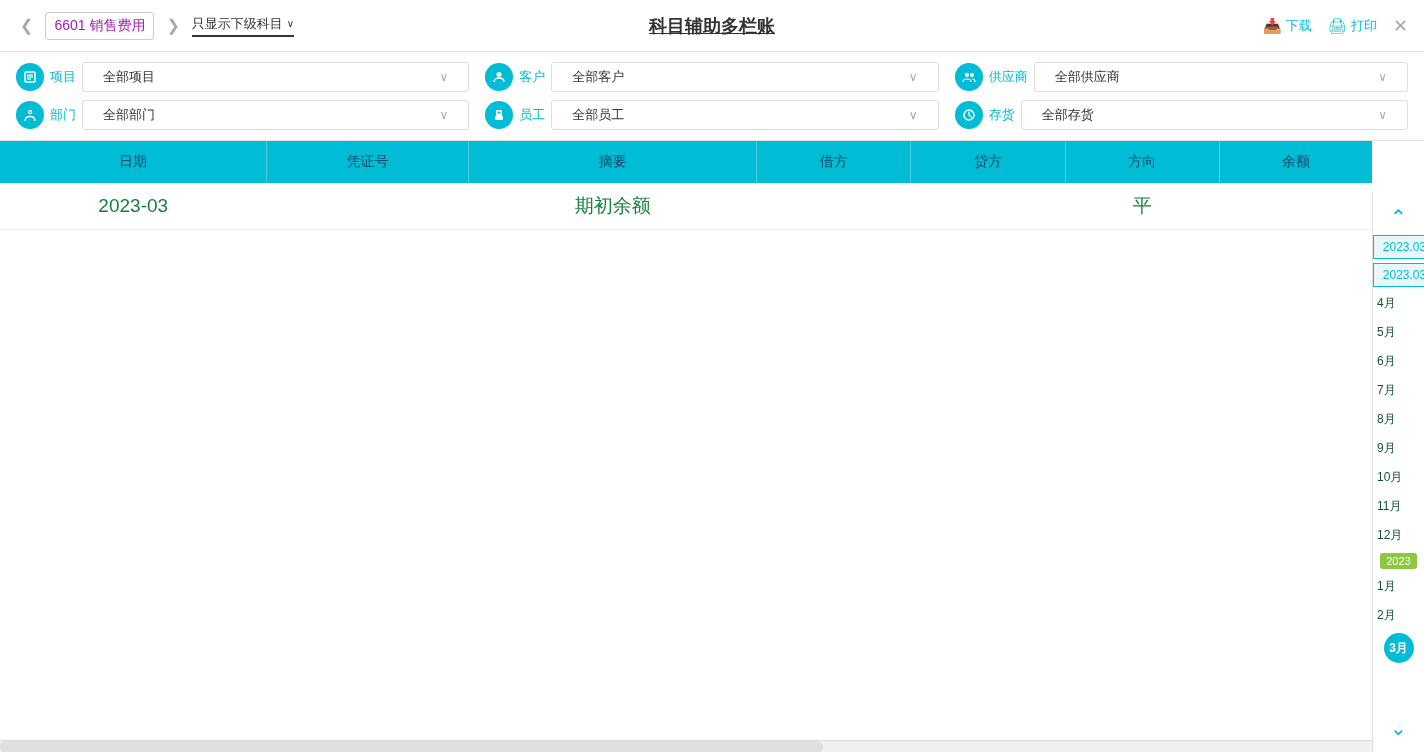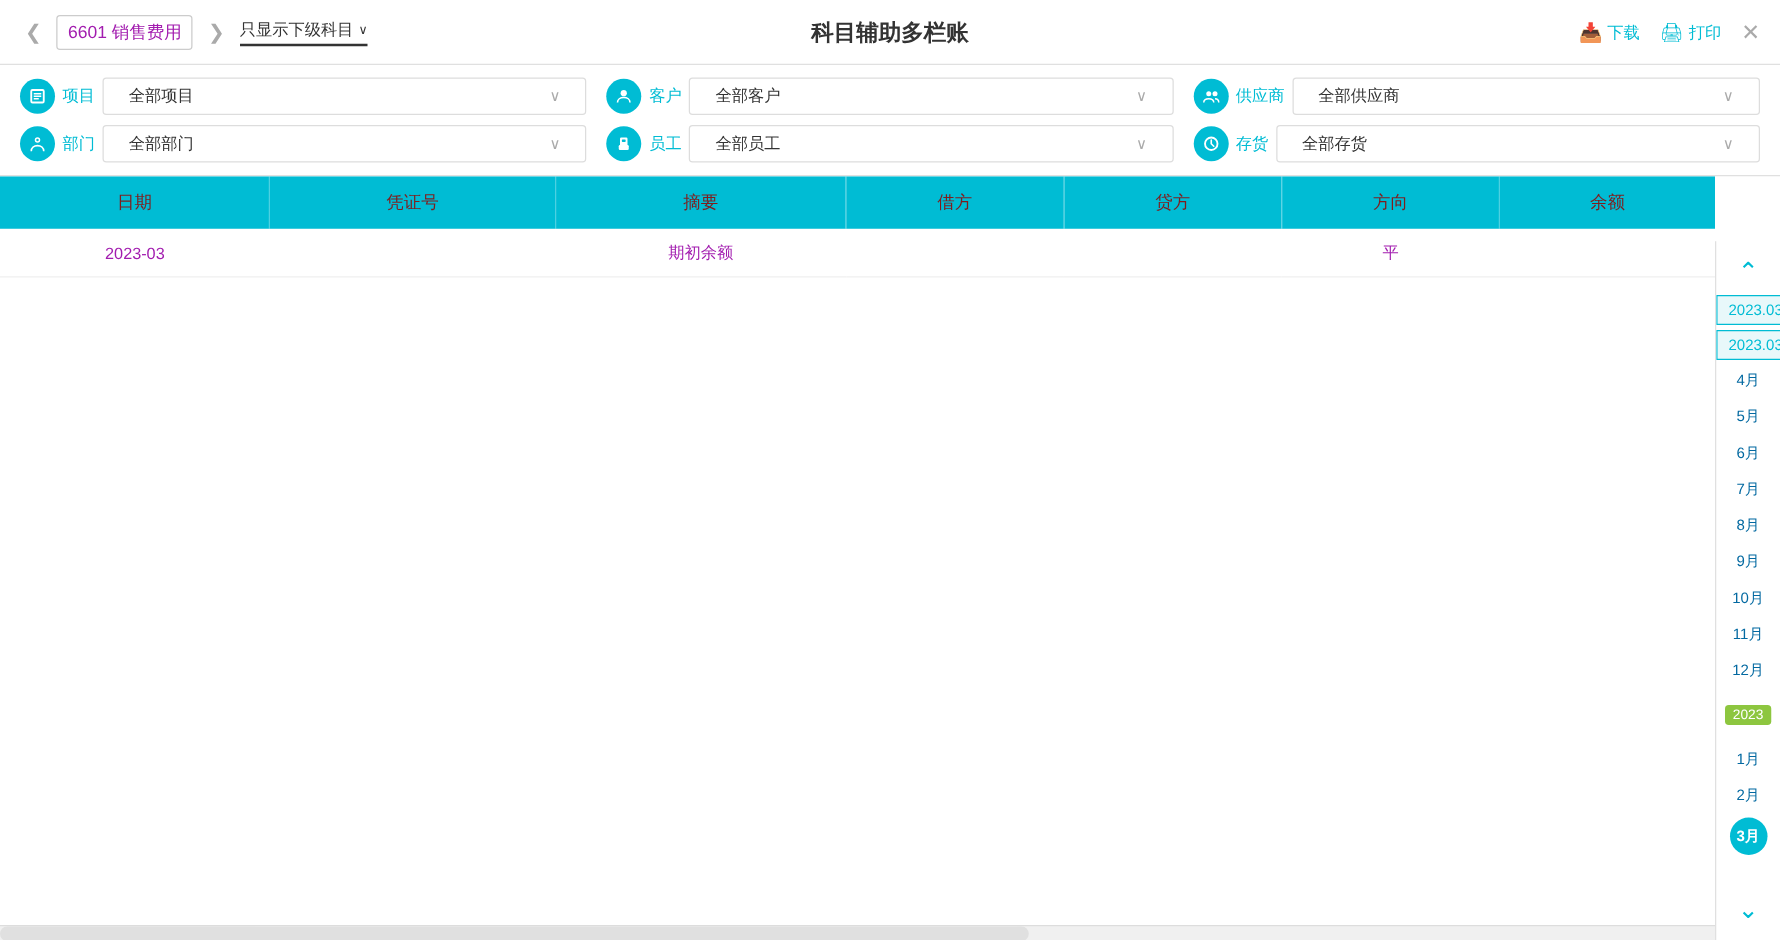--- a/index.html
+++ b/index.html
@@ -62,20 +62,21 @@
     .filter-dropdown-btn span.arrow {
       font-size: 10px;
     }
     .title-center {
       font-size: 18px;
       font-weight: bold;
       color: #333;
       position: absolute;
       left: 50%;
       transform: translateX(-50%);
+      text-decoration: underline;
     }
     .title-right {
       display: flex;
       align-items: center;
       gap: 16px;
     }
     .title-btn {
       display: flex;
       align-items: center;
       gap: 4px;
@@ -151,38 +152,38 @@
       flex: 1;
       overflow: auto;
       position: relative;
     }
     .main-table {
       width: 100%;
       border-collapse: collapse;
     }
     .main-table thead tr {
       background: #00bcd4;
-      color: #7f1d1d;
+      color: #0c4a6e;
     }
     .main-table thead th {
       padding: 12px 8px;
       text-align: center;
       font-weight: normal;
       font-size: 14px;
       border-right: 1px solid rgba(255,255,255,0.3);
     }
     .main-table thead th:last-child {
       border-right: none;
     }
     .main-table tbody td {
       padding: 10px 4px;
       text-align: center;
       border-bottom: 1px solid #f0f0f0;
-      color: #a21caf;
-      font-size: 13px;
+      color: #15803d;
+      font-size: 19px;
     }
     
     .scrollbar-area {
       height: 12px;
       background: #f0f0f0;
       border-top: 1px solid #ddd;
       overflow: hidden;
       position: relative;
     }
     .scrollbar-track {
@@ -202,24 +203,24 @@
       border-left: 1px solid #e0e0e0;
       height: calc(100% - 52px);
       display: flex;
       flex-direction: column;
       align-items: center;
       padding: 4px 0;
       overflow: hidden;
     }
     .month-item {
       width: 100%;
-      text-align: center;
+      text-align: left;
       padding: 6px 4px;
       font-size: 12px;
-      color: #0369a1;
+      color: #14532d;
       cursor: pointer;
     }
     .panel-arrow {
       color: #00bcd4;
       font-size: 20px;
       cursor: pointer;
       padding: 4px;
     }
     .panel-arrow.up { margin-top: 4px; }
     .panel-arrow.down { margin-top: auto; margin-bottom: 4px; }
@@ -419,21 +420,21 @@
       <div class="month-item">4月</div>
       <div class="month-item">5月</div>
       <div class="month-item">6月</div>
       <div class="month-item">7月</div>
       <div class="month-item">8月</div>
       <div class="month-item">9月</div>
       <div class="month-item">10月</div>
       <div class="month-item">11月</div>
       <div class="month-item">12月</div>
 
-      <div style="background:#8dc63f;color:white;font-size:11px;padding:2px 6px;border-radius:3px;margin:13px auto;text-align:center;">2023</div>
+      <div style="background:#8dc63f;color:white;font-size:11px;padding:2px 6px;border-radius:3px;margin:3px auto;text-align:center;">2023</div>
 
       <div class="month-item">1月</div>
       <div class="month-item">2月</div>
       <div style="background:#00bcd4;color:white;width:30px;height:30px;border-radius:50%;display:flex;align-items:center;justify-content:center;font-size:12px;font-weight:bold;cursor:pointer;margin:3px auto;">3月</div>
 
       <span class="panel-arrow down" style="margin-top:auto;margin-bottom:4px;">⌄</span>
     </div>
   </div>
 </div>
 

